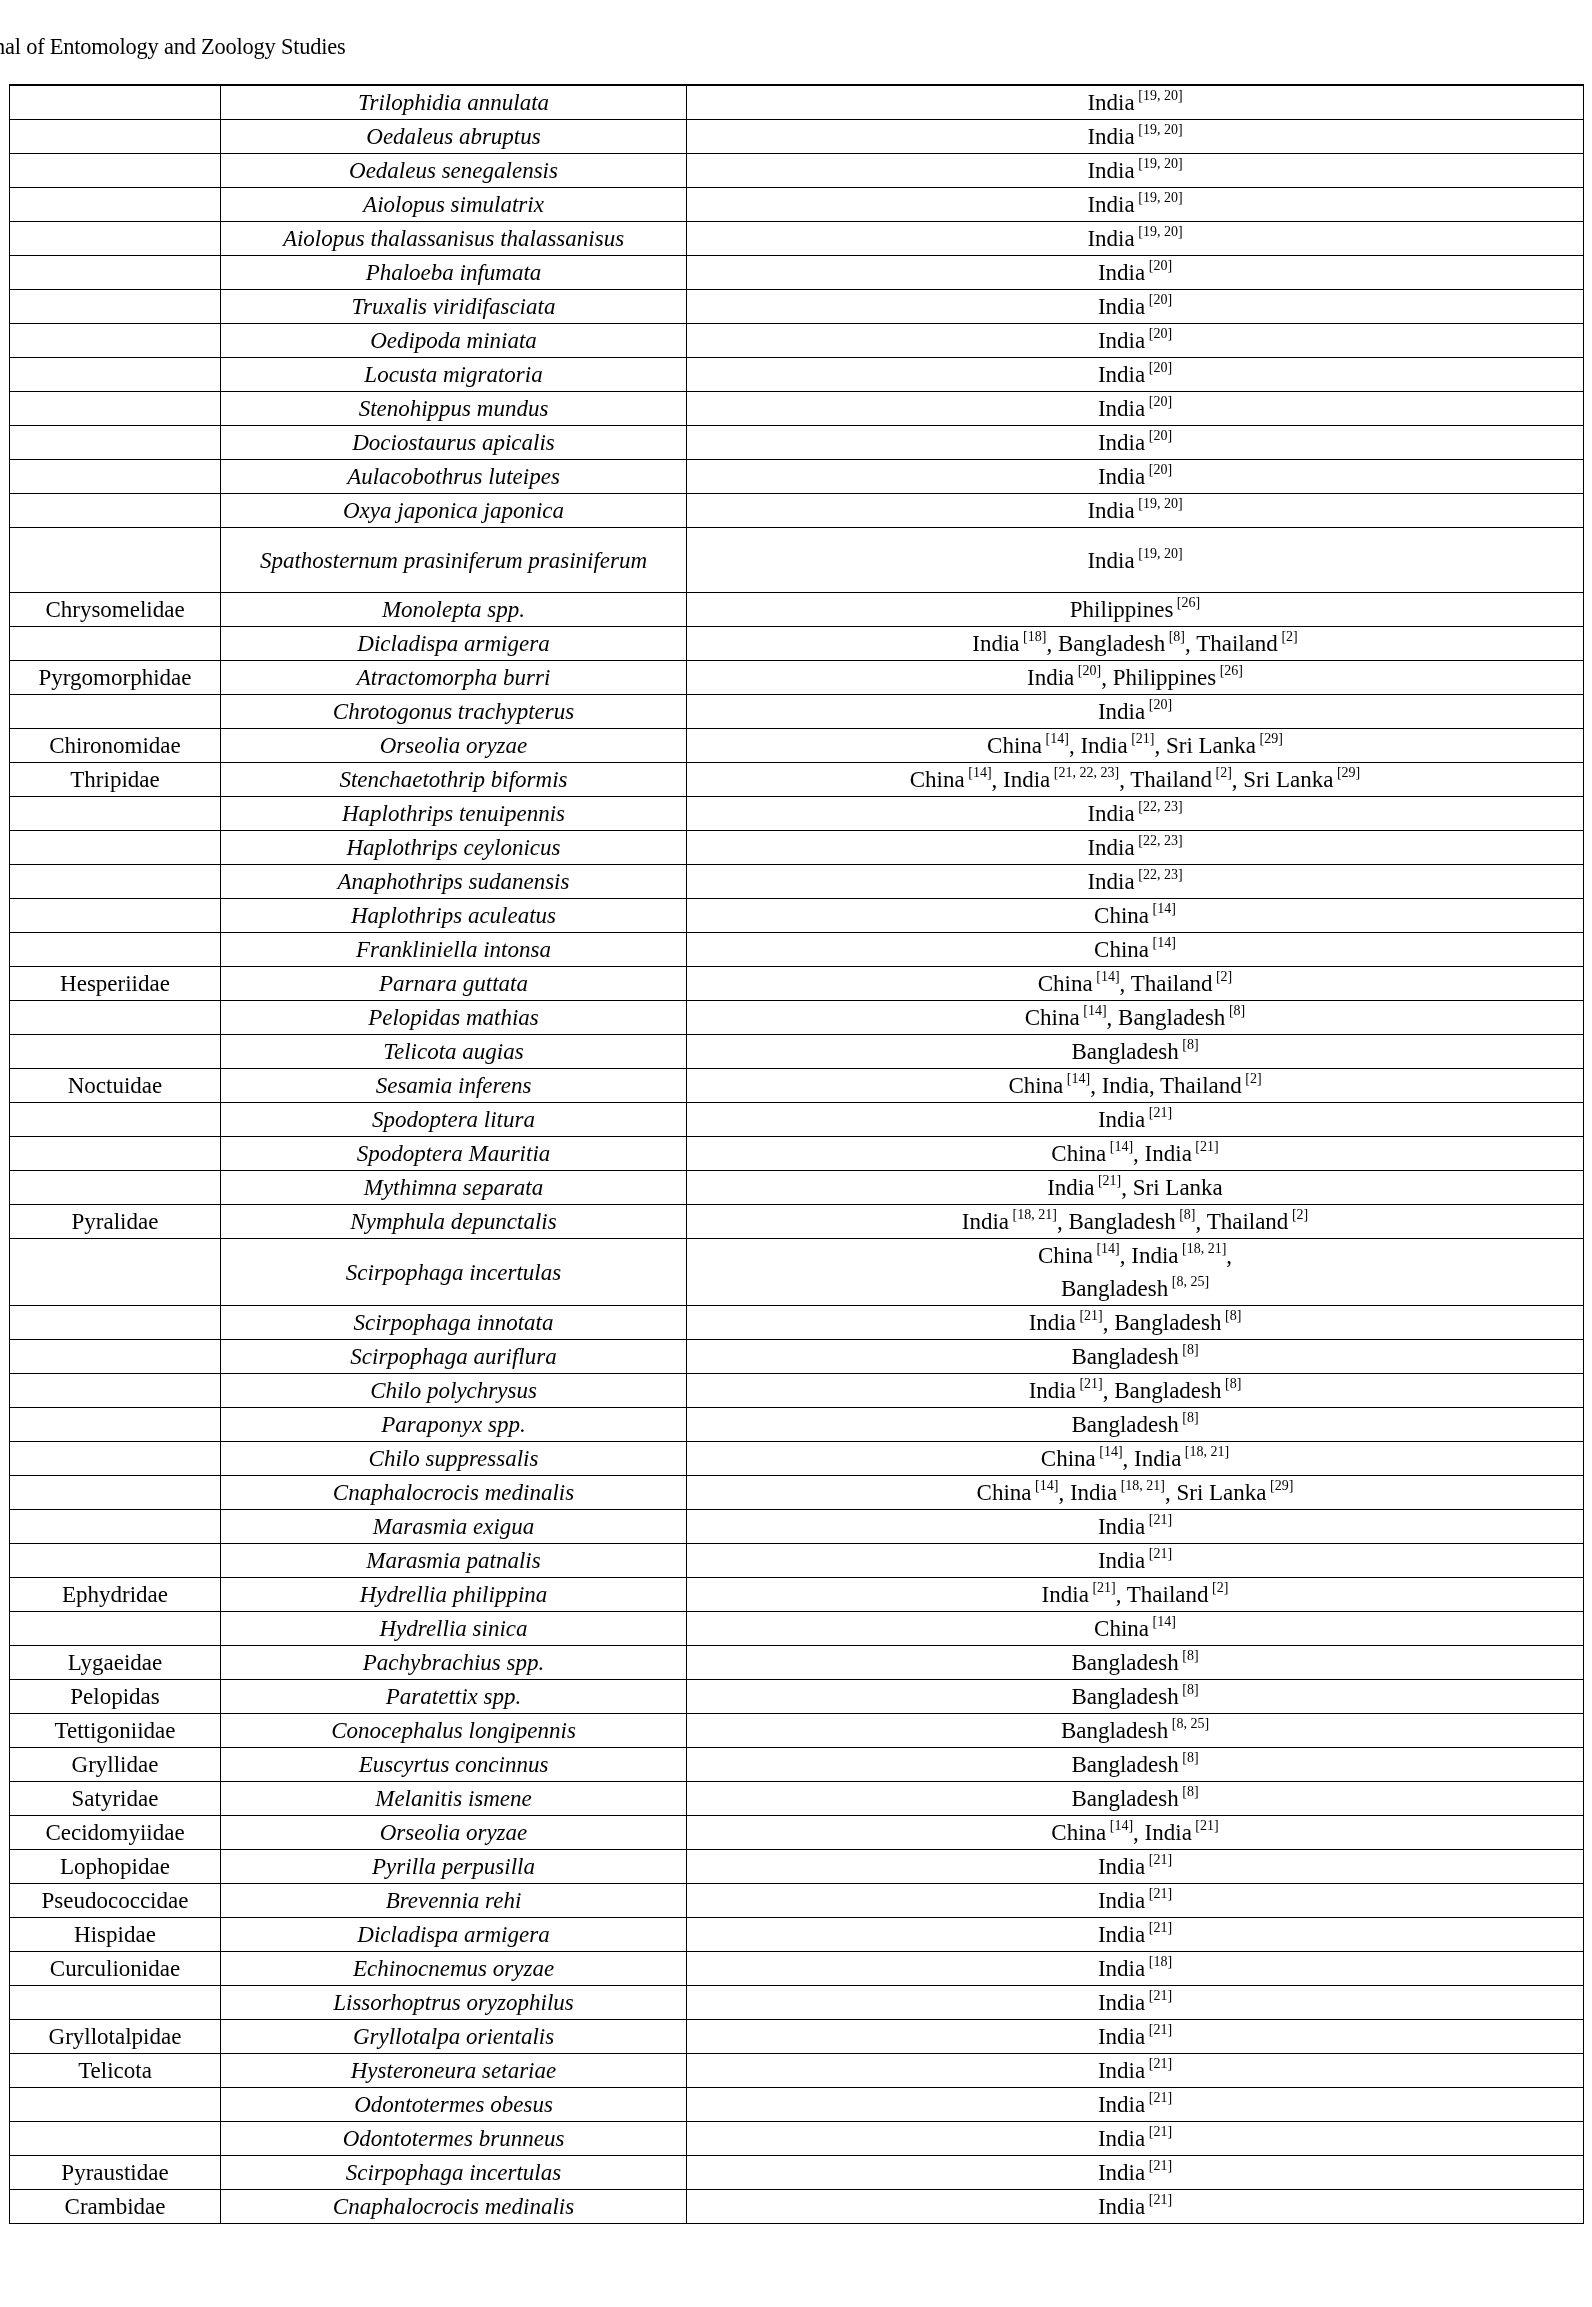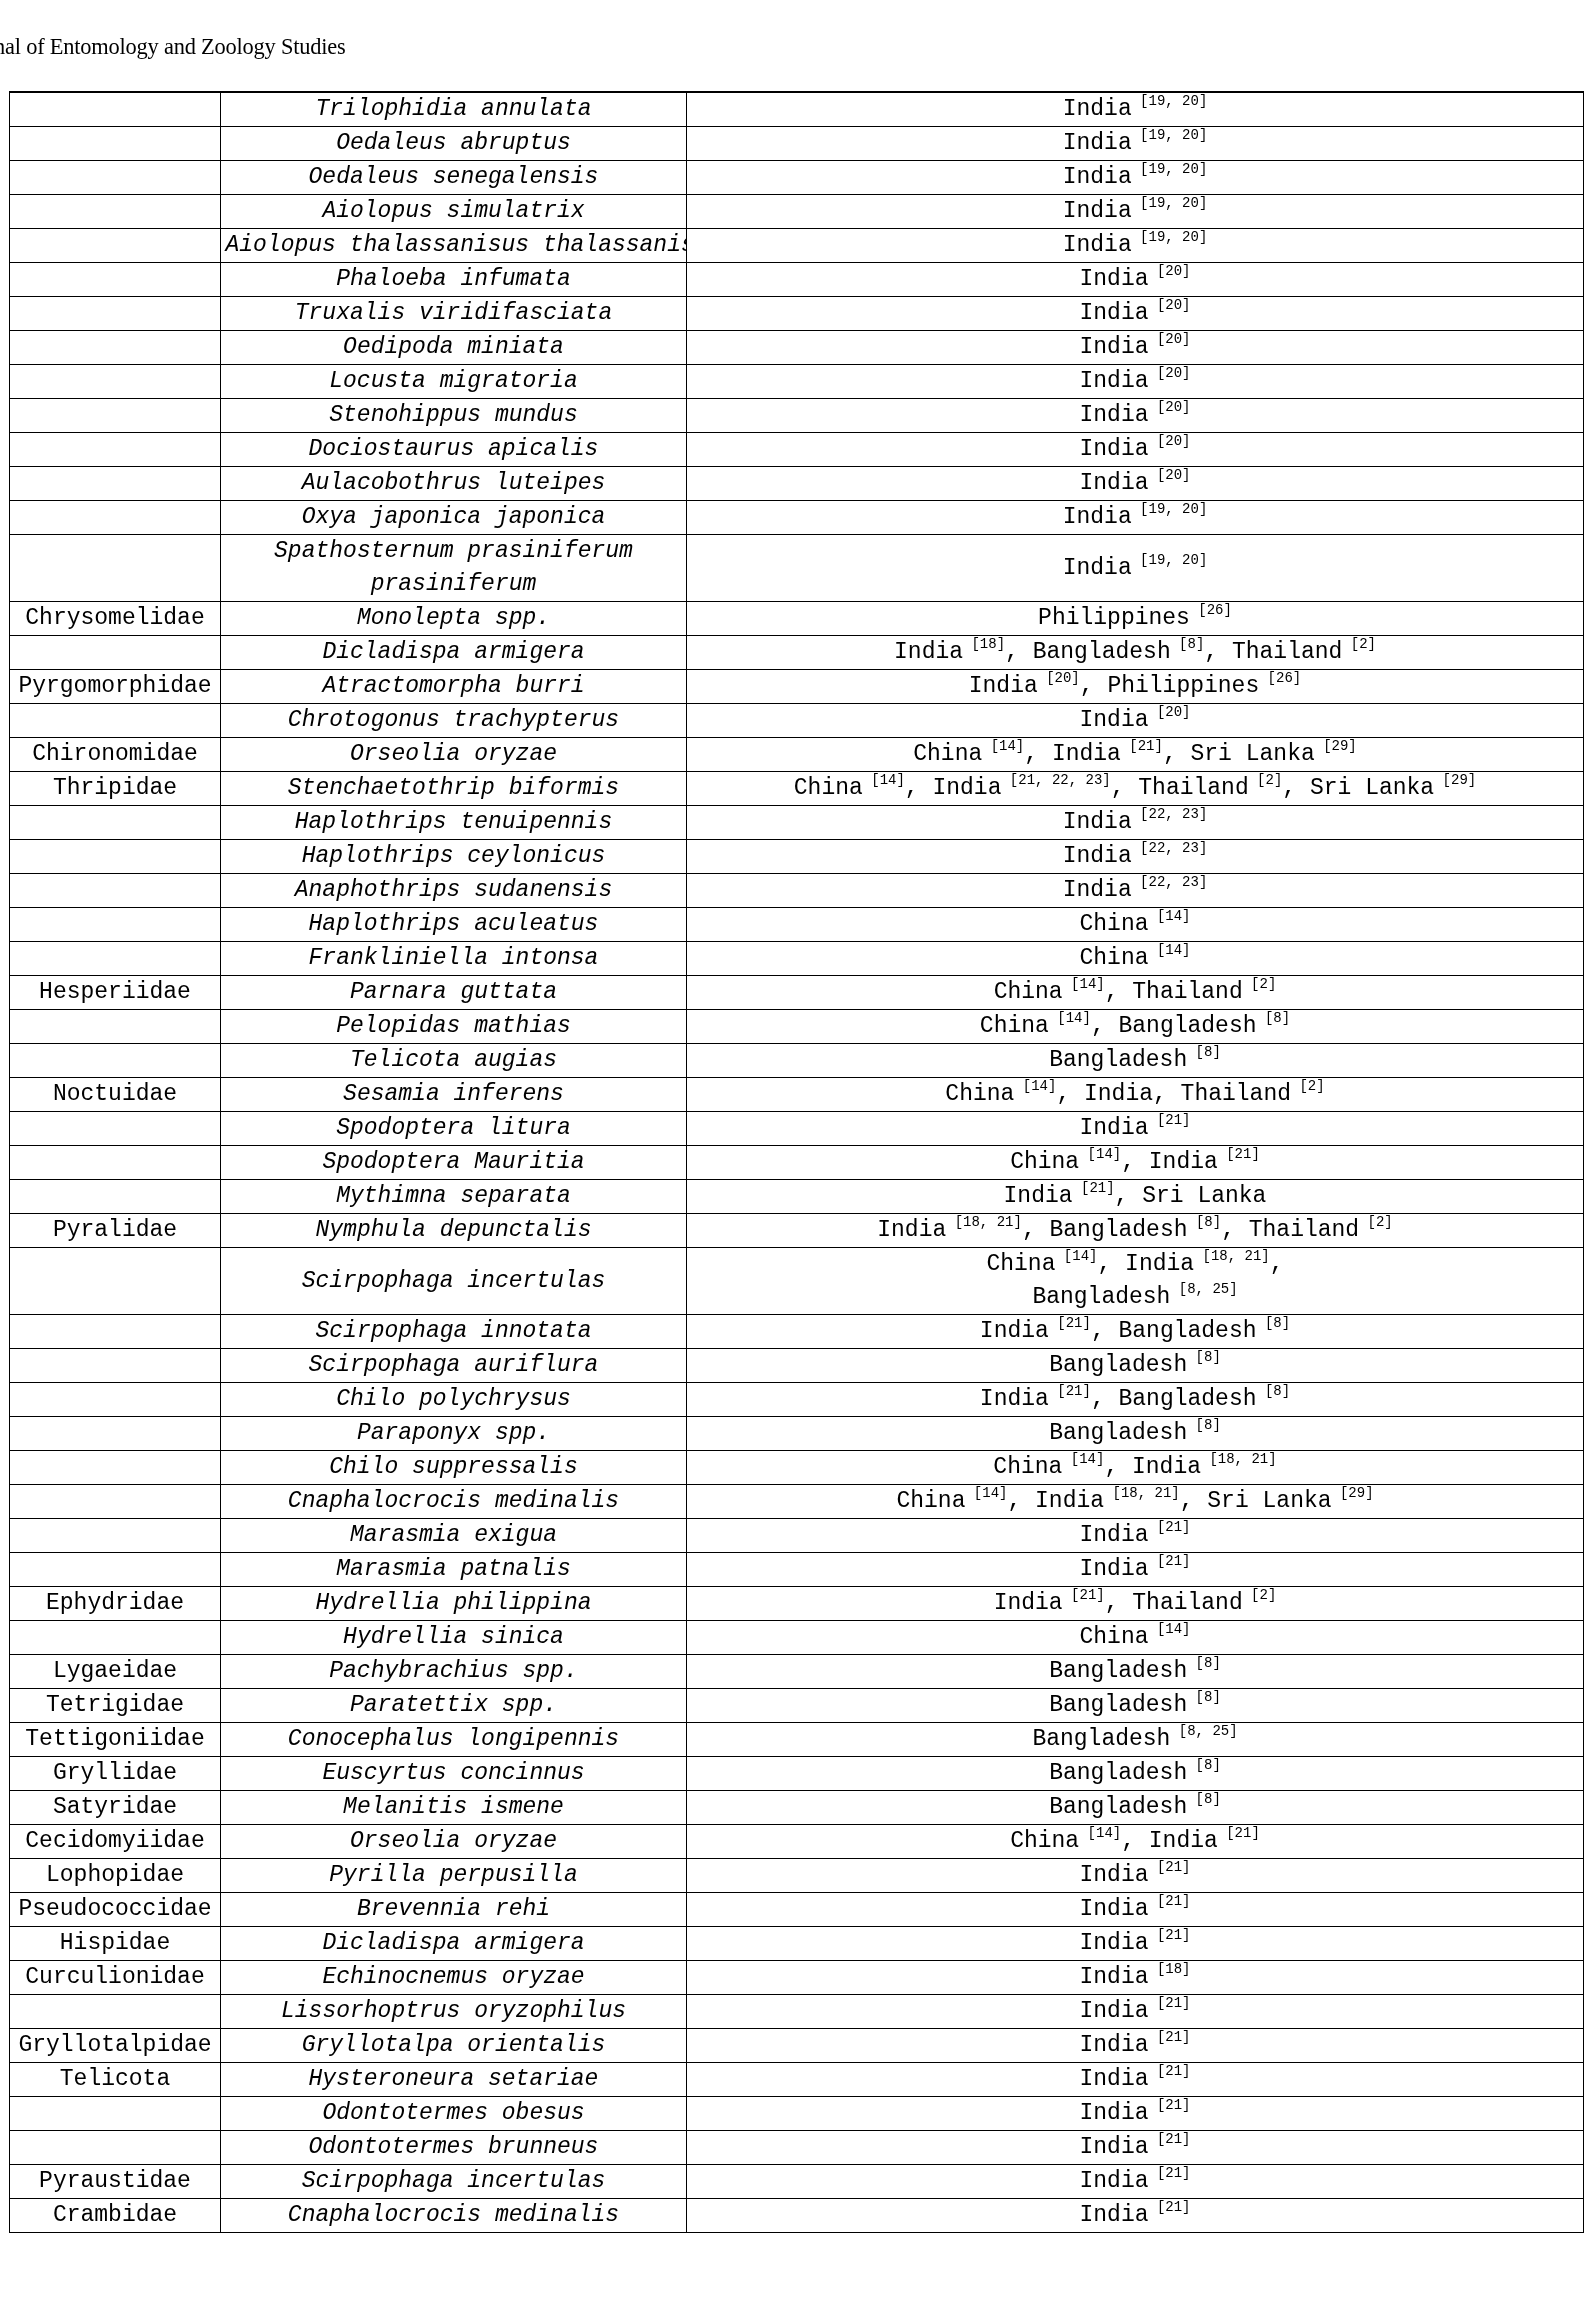--- a/index.html
+++ b/index.html
@@ -5,24 +5,23 @@
   html, body { margin: 0; padding: 0; background: #ffffff; }
   body {
     width: 1592px; height: 2307px; position: relative; overflow: hidden;
     font-family: "Liberation Serif", "DejaVu Serif", serif; color: #000;
   }
   .running-header {
     position: absolute; left: -6px; top: 34px;
     font-size: 22.4px; letter-spacing: -0.2px; white-space: nowrap;
   }
   table.pests {
-    position: absolute; left: 9px; top: 91px; width: 1574px;
+    position: absolute; left: 9px; top: 84px; width: 1574px;
     border-collapse: collapse; table-layout: fixed;
     border-top: 2.2px solid #000;
-    font-family: Liberation Mono, monospace;
   }
   table.pests col.c-family { width: 211px; }
   table.pests col.c-species { width: 466px; }
   table.pests col.c-country { width: 897px; }
   table.pests td {
     border: 1.5px solid #000; padding: 0 4.5px; text-align: center; vertical-align: middle;
     height: 31px; font-size: 23px; line-height: 33px; overflow: hidden; white-space: nowrap;
   }
   table.pests tr.tall td { height: 64px; white-space: normal; text-align: center; }
   table.pests td.species { font-style: italic; }
@@ -259,21 +258,21 @@
         <td class="family"></td>
         <td class="species">Hydrellia sinica</td>
         <td class="country"><span>China</span><sup class="ref"> [14]</sup></td>
       </tr>
       <tr>
         <td class="family">Lygaeidae</td>
         <td class="species">Pachybrachius spp.</td>
         <td class="country"><span>Bangladesh</span><sup class="ref"> [8]</sup></td>
       </tr>
       <tr>
-        <td class="family">Tetrigidae</td>
+        <td class="family">Pelopidas</td>
         <td class="species">Paratettix spp.</td>
         <td class="country"><span>Bangladesh</span><sup class="ref"> [8]</sup></td>
       </tr>
       <tr>
         <td class="family">Tettigoniidae</td>
         <td class="species">Conocephalus longipennis</td>
         <td class="country"><span>Bangladesh</span><sup class="ref"> [8, 25]</sup></td>
       </tr>
       <tr>
         <td class="family">Gryllidae</td>

